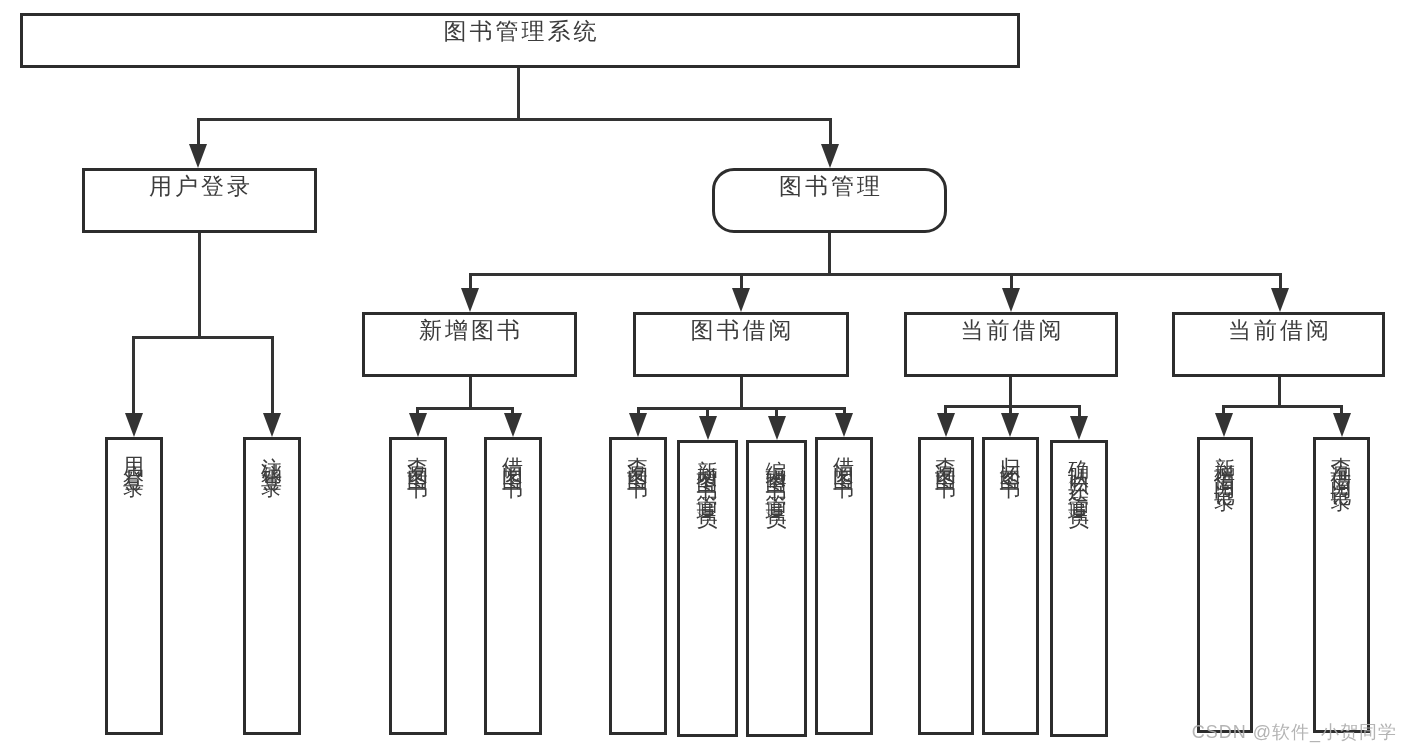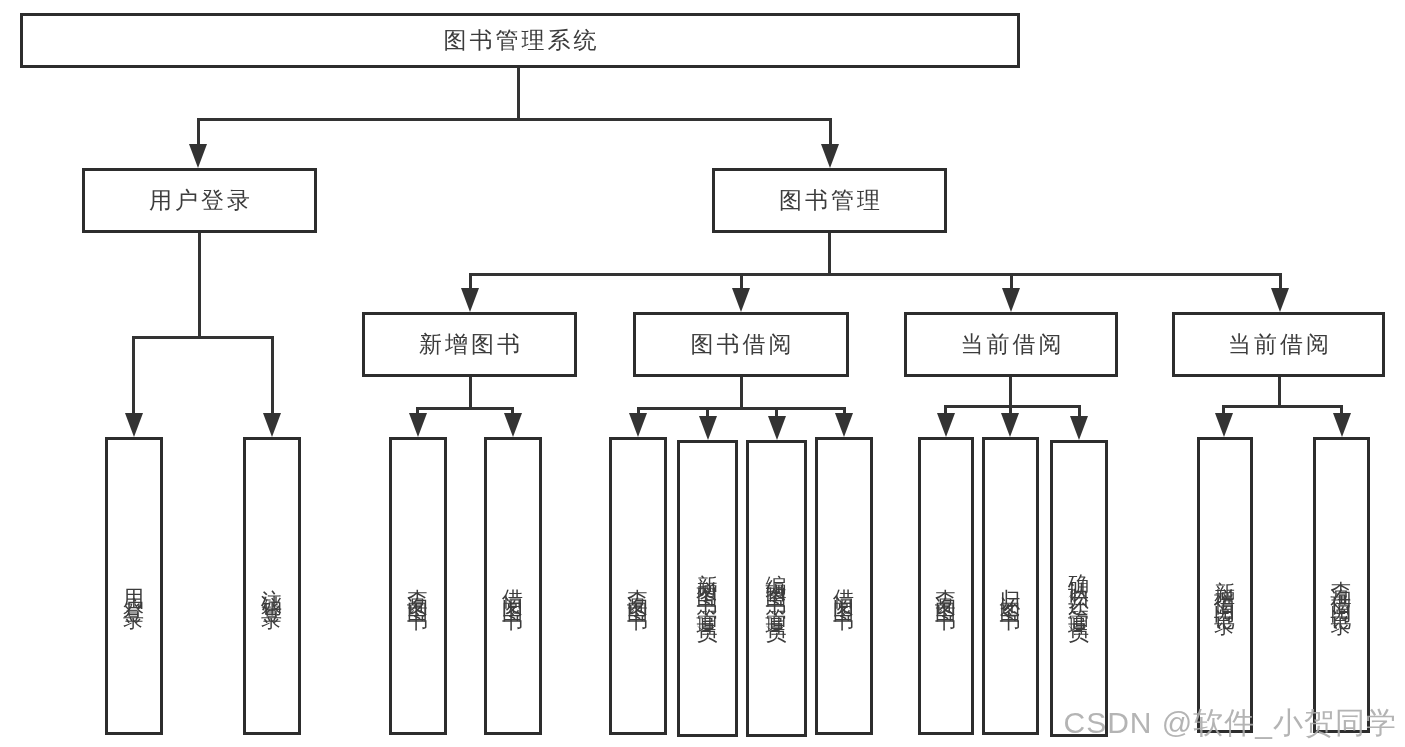--- a/index.html
+++ b/index.html
@@ -10,21 +10,20 @@
     height: 747px;
     background: #ffffff;
     font-family: "Liberation Sans", sans-serif;
     overflow: hidden;
   }
   .box {
     position: absolute;
     border: 3px solid #2d2d2d;
     background: #ffffff;
     display: flex;
-    align-items: center;
     justify-content: center;
     color: #3c3c3c;
   }
   .node { font-size: 23px; letter-spacing: 3px; }
   .node span { transform: translateX(1.5px); }
   .leaf { font-size: 21px; }
   .leaf .vtext {
     writing-mode: vertical-rl;
     text-orientation: mixed;
     letter-spacing: 7px;
@@ -37,39 +36,39 @@
     position: absolute;
     width: 0; height: 0;
     border-left: 9px solid transparent;
     border-right: 9px solid transparent;
     border-top: 24px solid #333333;
   }
   .watermark {
     position: absolute;
     right: 8px;
     bottom: 3px;
-    font-size: 30px;
+    font-size: 18px;
     color: rgba(172, 172, 172, 0.9);
     letter-spacing: 1px;
     white-space: nowrap;
   }
 </style>
 </head>
 <body>
 
 <div class="canvas">
 
   <div class="box node" style="left:20px; top:13px; width:1000px; height:55px;">
     <span>图书管理系统</span>
   </div>
 
   <div class="box node" style="left:82px; top:168px; width:235px; height:65px;">
     <span>用户登录</span>
   </div>
-  <div class="box node" style="left:712px; top:168px; width:235px; height:65px;">
+  <div class="box node" style="left:712px; top:168px; width:235px; height:65px;border-radius:22px;">
     <span>图书管理</span>
   </div>
 
   <div class="box node" style="left:362px; top:312px; width:215px; height:65px;">
     <span>新增图书</span>
   </div>
   <div class="box node" style="left:633px; top:312px; width:216px; height:65px;">
     <span>图书借阅</span>
   </div>
   <div class="box node" style="left:904px; top:312px; width:214px; height:65px;">

